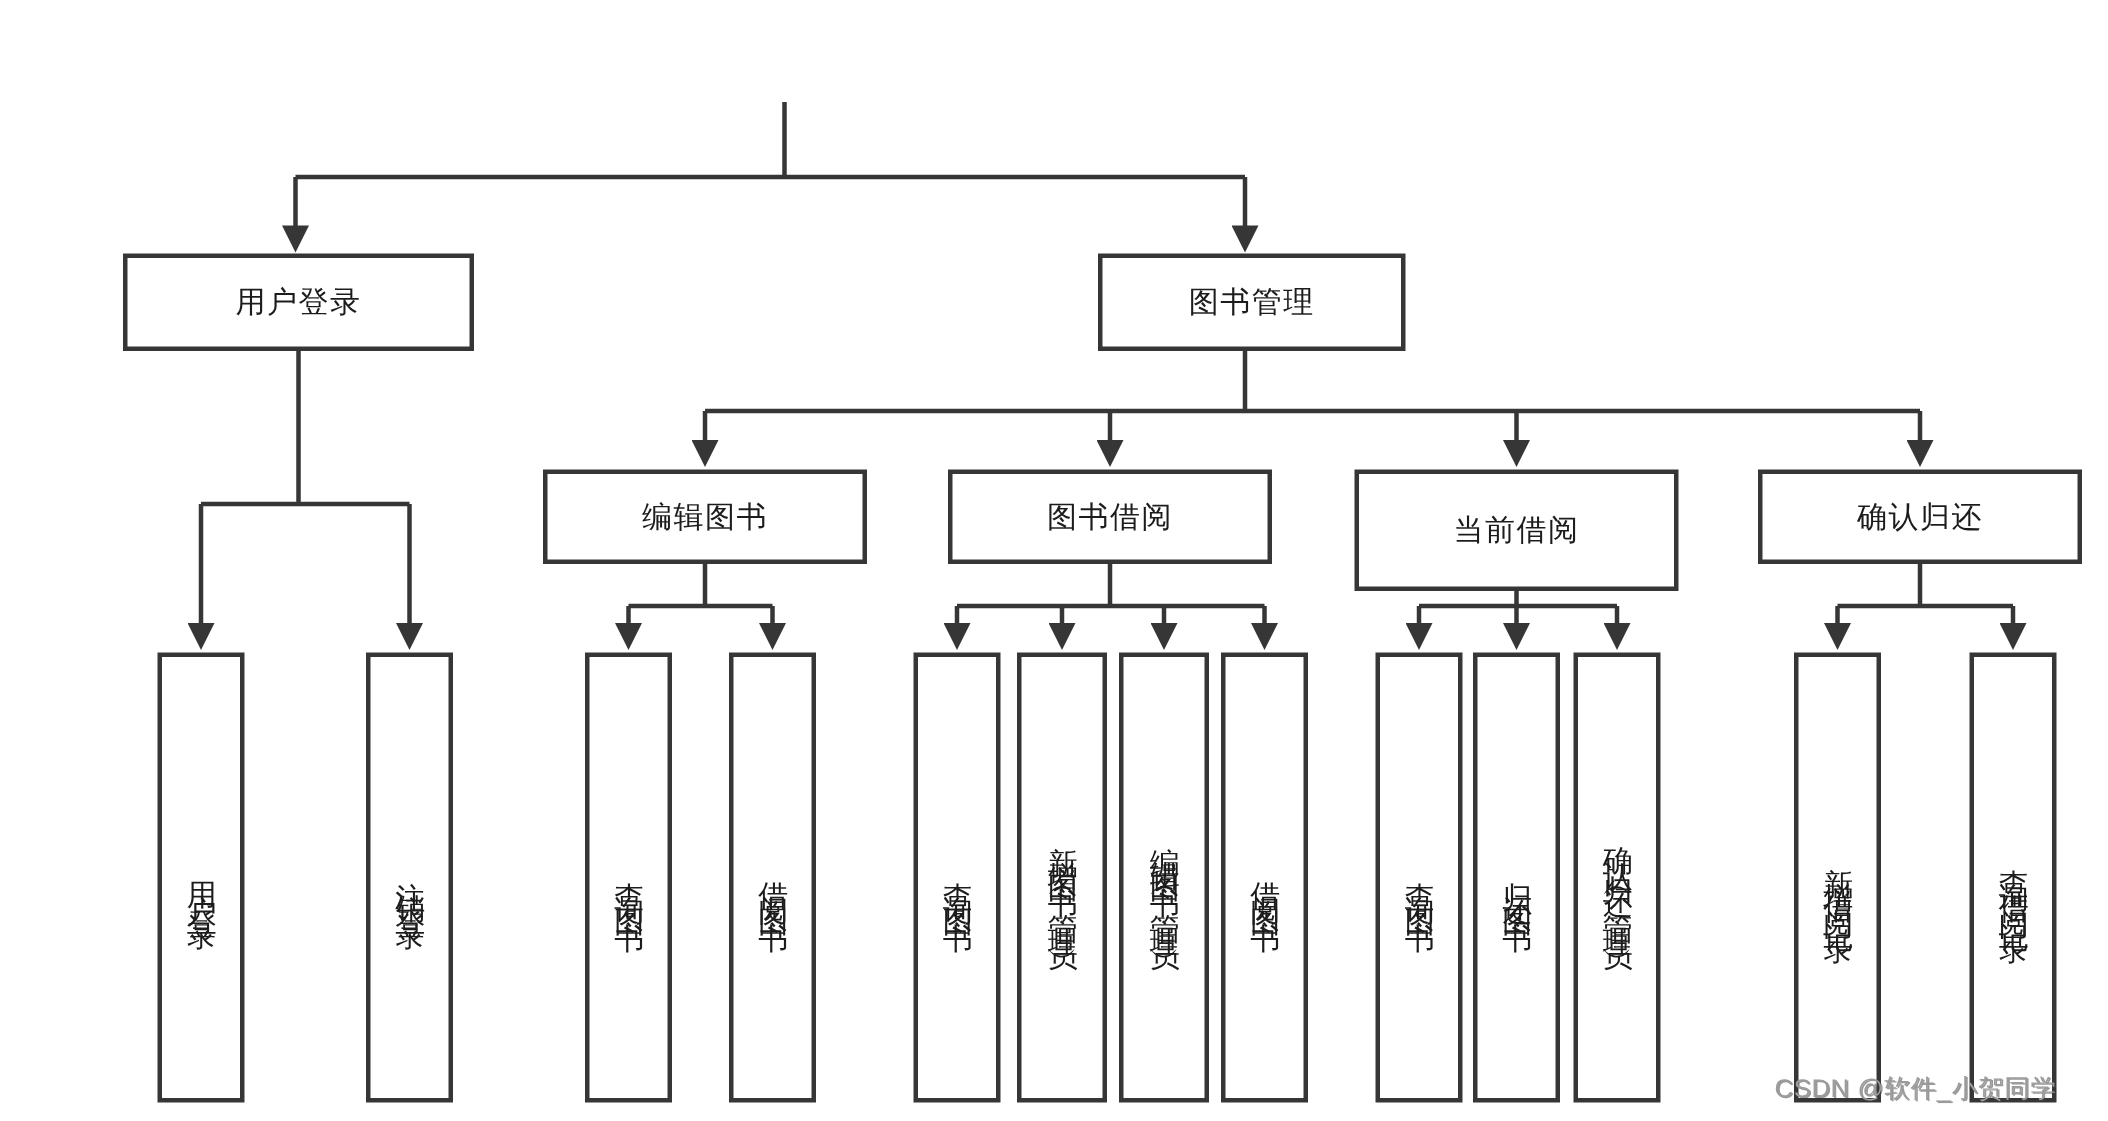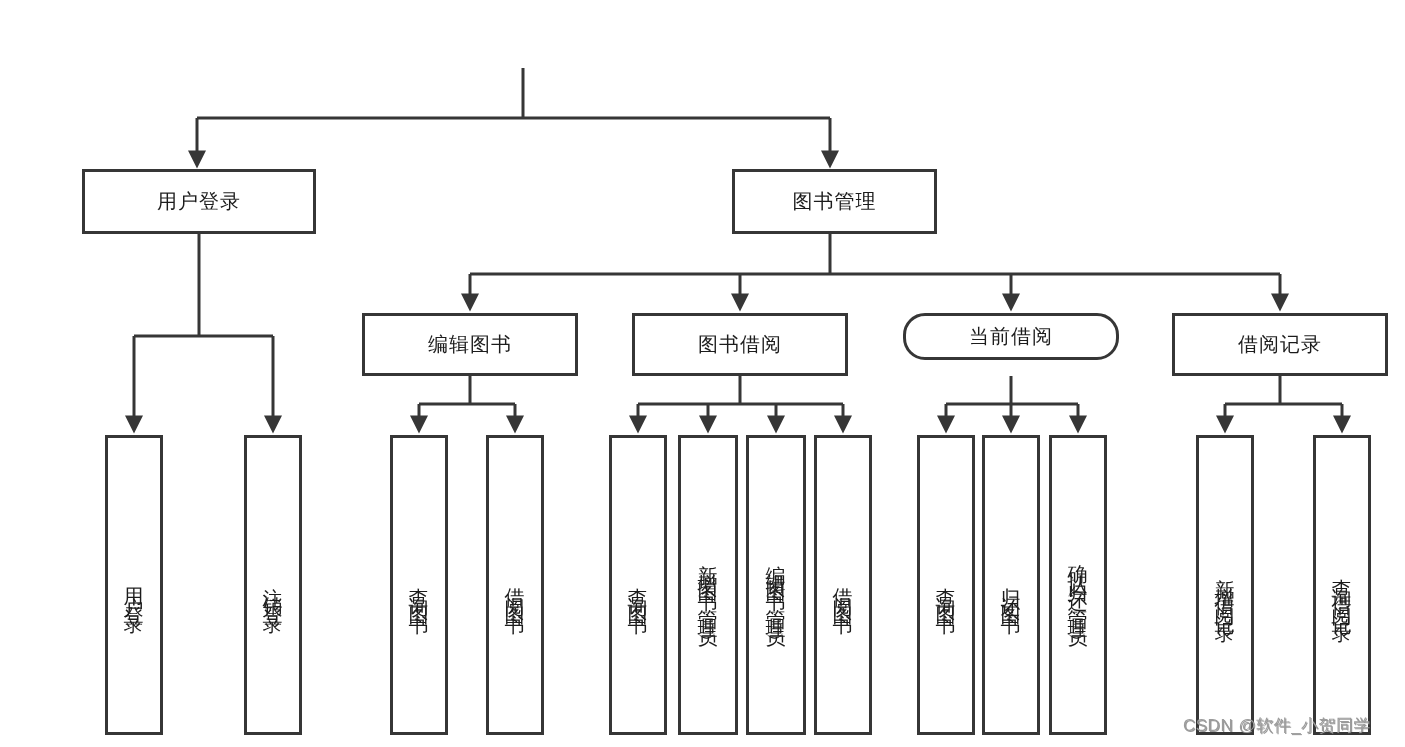--- a/index.html
+++ b/index.html
@@ -114,22 +114,22 @@
       </g>
     </g>
   </svg>
 
 
   <div class="node" style="left:82px;top:169px;width:234px;height:65px;">用户登录</div>
   <div class="node" style="left:712px;top:169px;width:205px;height:65px;margin-left:20px;">图书管理</div>
 
   <div class="node" style="left:362px;top:313px;width:216px;height:63px;">编辑图书</div>
   <div class="node" style="left:632px;top:313px;width:216px;height:63px;">图书借阅</div>
-  <div class="node" style="left:903px;top:313px;width:216px;height:47px;border-radius:22px;">当前借阅</div>
-  <div class="node" style="left:1172px;top:313px;width:216px;height:63px;">借阅记录</div>
+  <div class="node" style="left:903px;top:313px;width:216px;height:81px;">当前借阅</div>
+  <div class="node" style="left:1172px;top:313px;width:216px;height:63px;">确认归还</div>
 
   <div class="node vnode" style="left:105px;top:435px;width:58px;height:300px;">用户登录</div>
   <div class="node vnode" style="left:244px;top:435px;width:58px;height:300px;">注销登录</div>
 
   <div class="node vnode" style="left:390px;top:435px;width:58px;height:300px;">查询图书</div>
   <div class="node vnode" style="left:486px;top:435px;width:58px;height:300px;">借阅图书</div>
 
   <div class="node vnode" style="left:609px;top:435px;width:58px;height:300px;">查询图书</div>
   <div class="node vnode" style="left:678px;top:435px;width:60px;height:300px;">新增图书（管理员）</div>
   <div class="node vnode" style="left:746px;top:435px;width:60px;height:300px;">编辑图书（管理员）</div>

